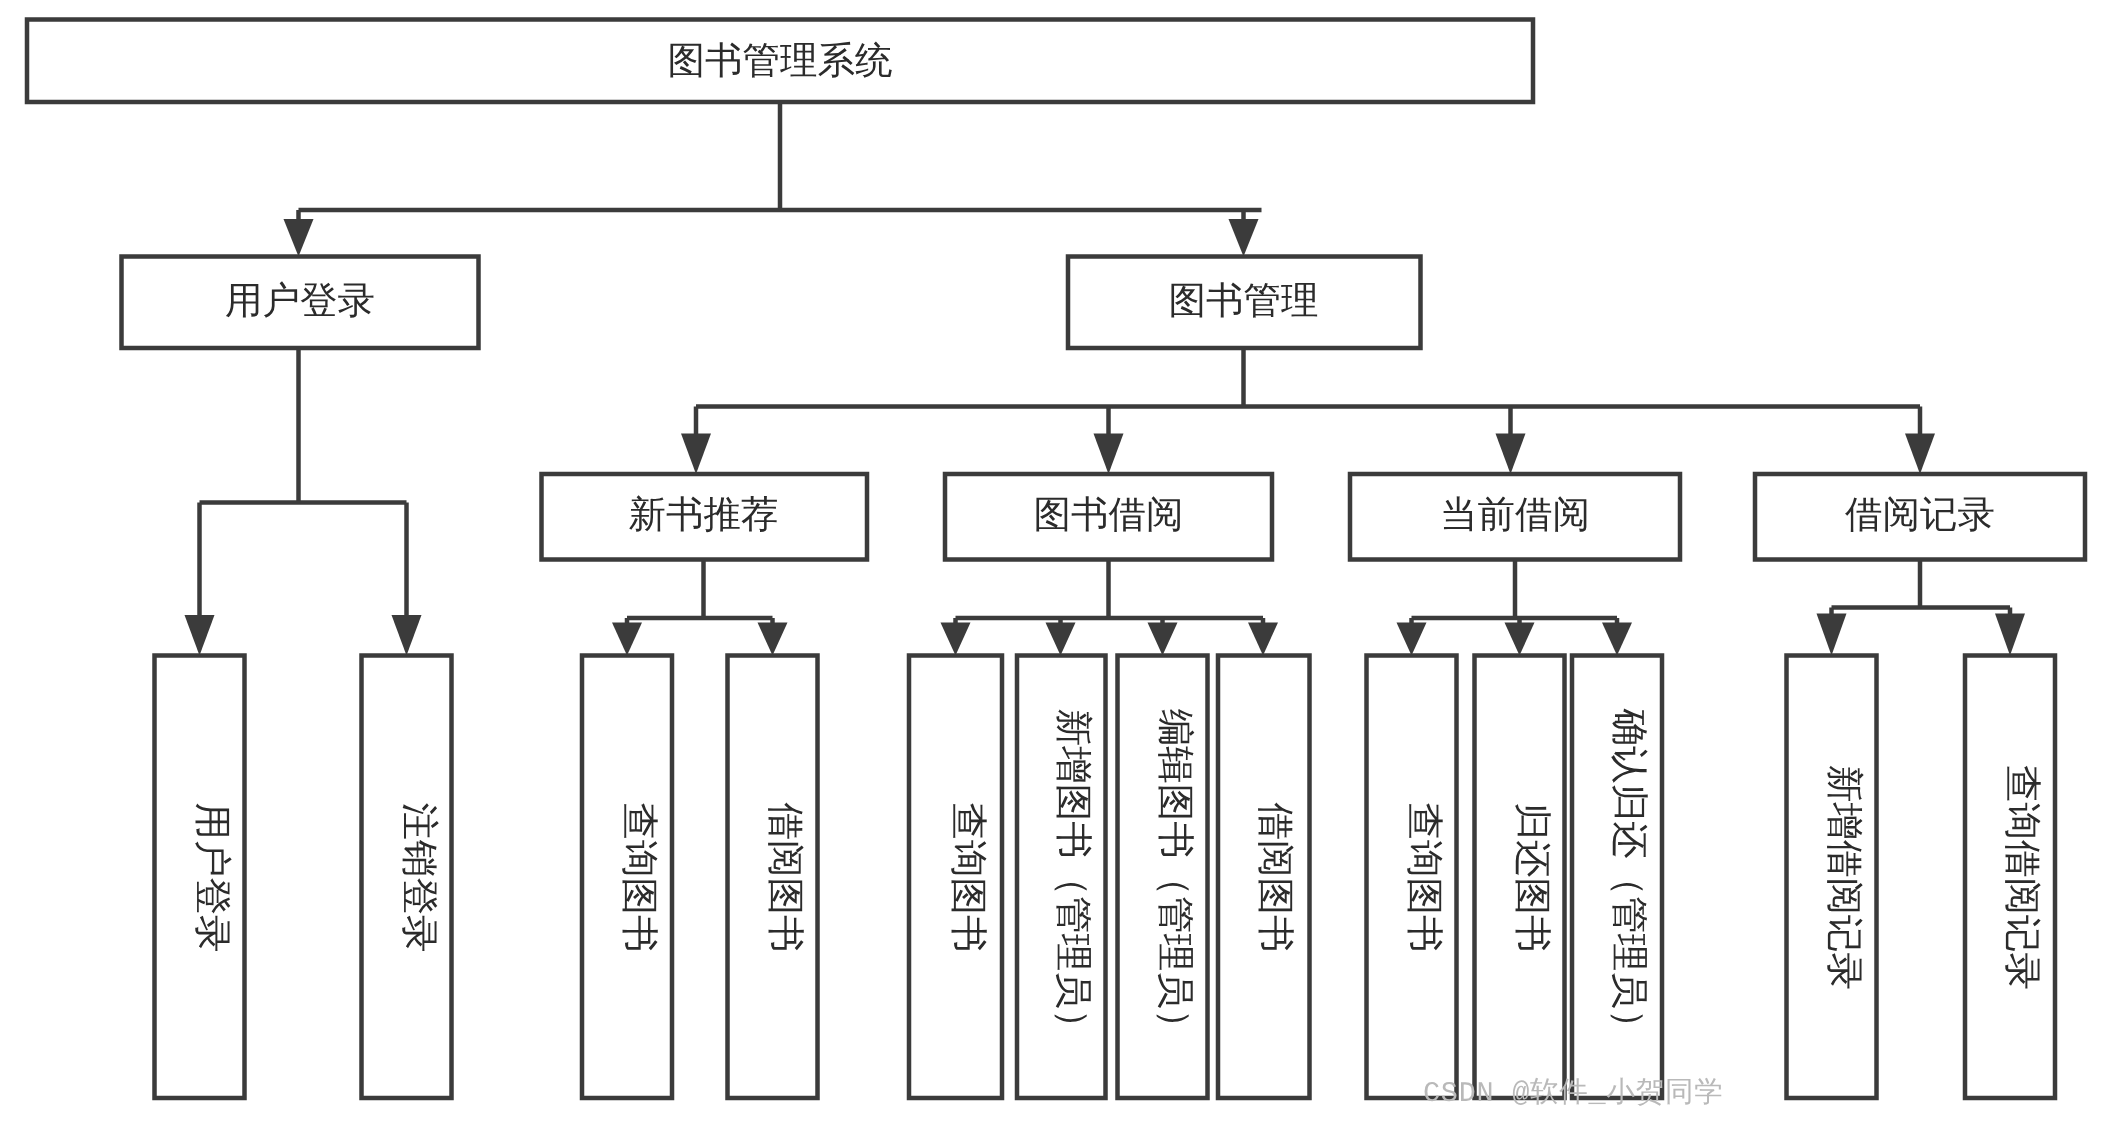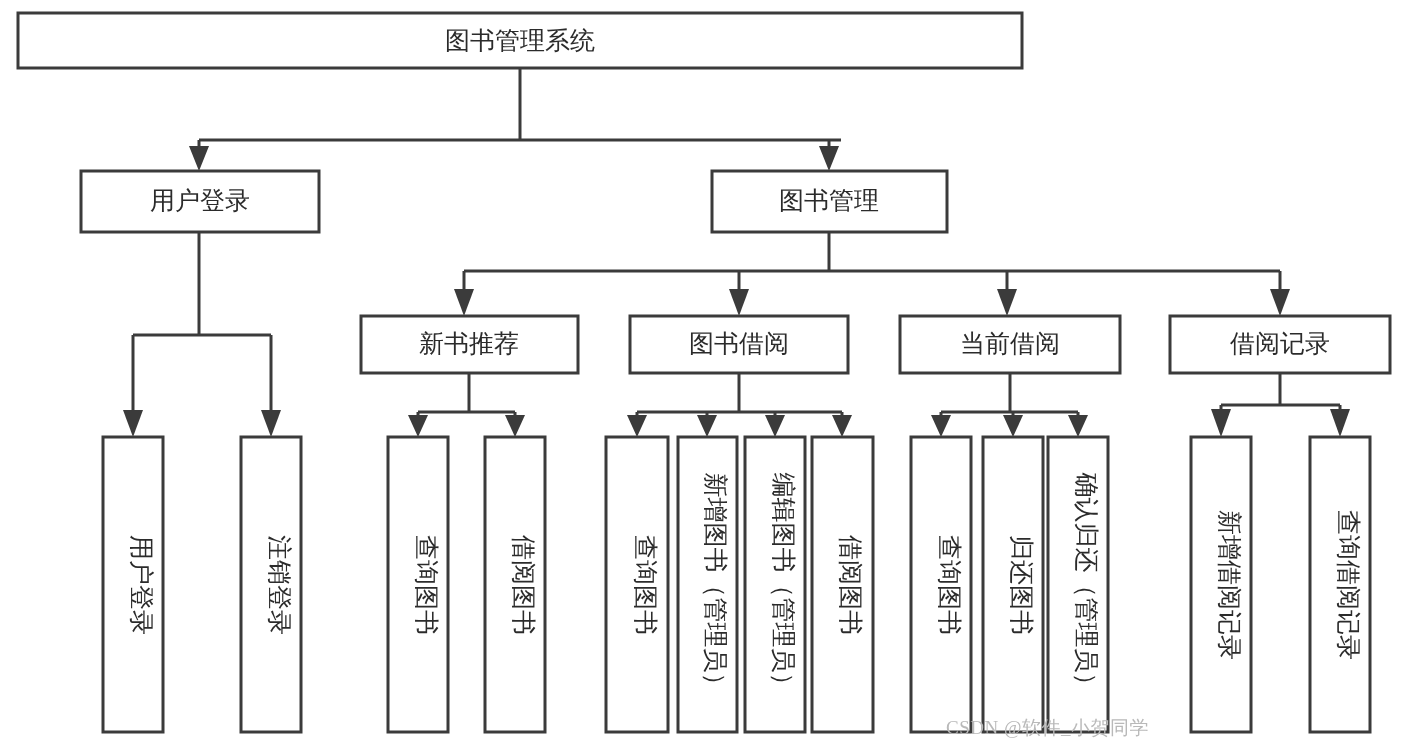--- a/index.html
+++ b/index.html
@@ -54,21 +54,21 @@
   .node-label-vert {
     font-family: "Liberation Sans", "DejaVu Sans", sans-serif;
     fill: #2b2b2b;
     font-size: 25px;
     text-anchor: middle;
   }
   .watermark {
     position: absolute;
     right: 8px;
     bottom: 6px;
-    font-family: Liberation Serif, serif;
+    font-family: Liberation Mono, monospace;
     font-size: 19px;
     color: #b9b9b9;
     letter-spacing: 0.5px;
     white-space: nowrap;
     user-select: none;
   }
 </style>
 </head>
 <body>
 

